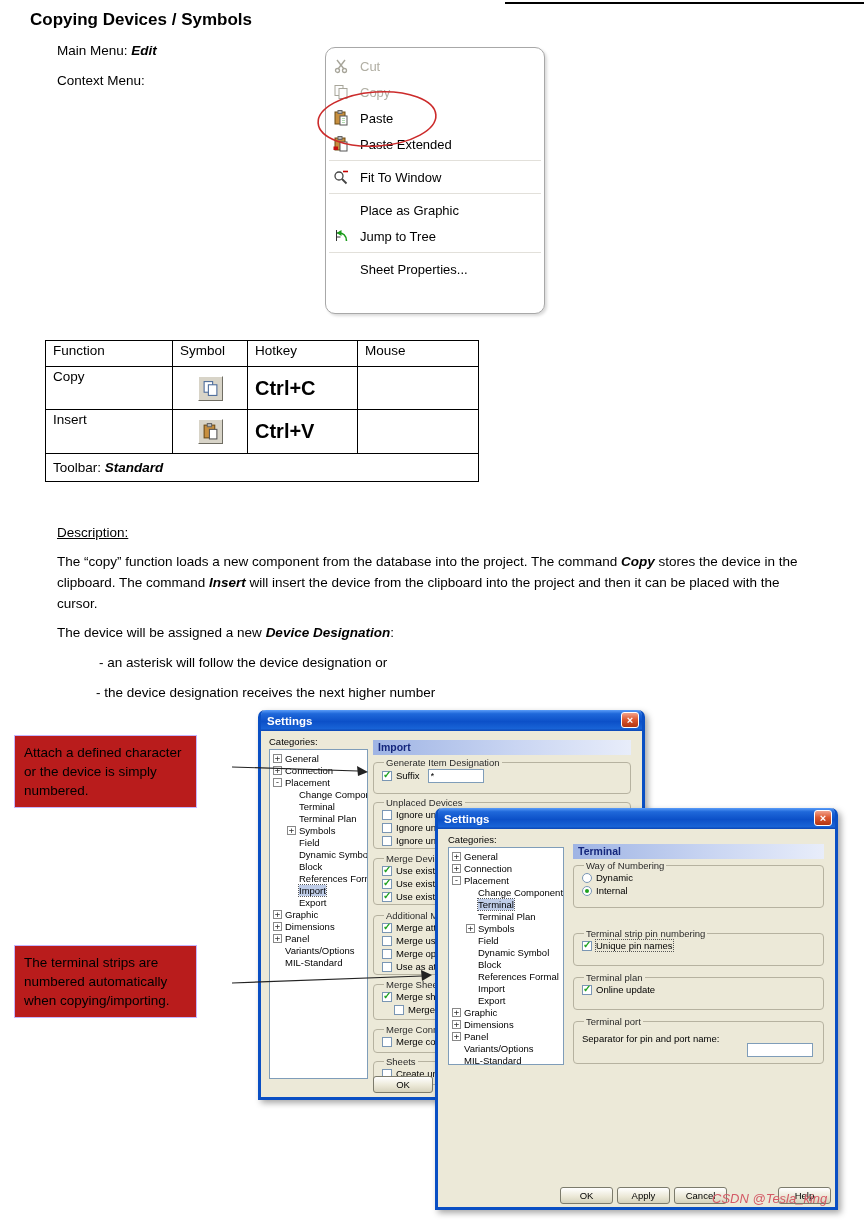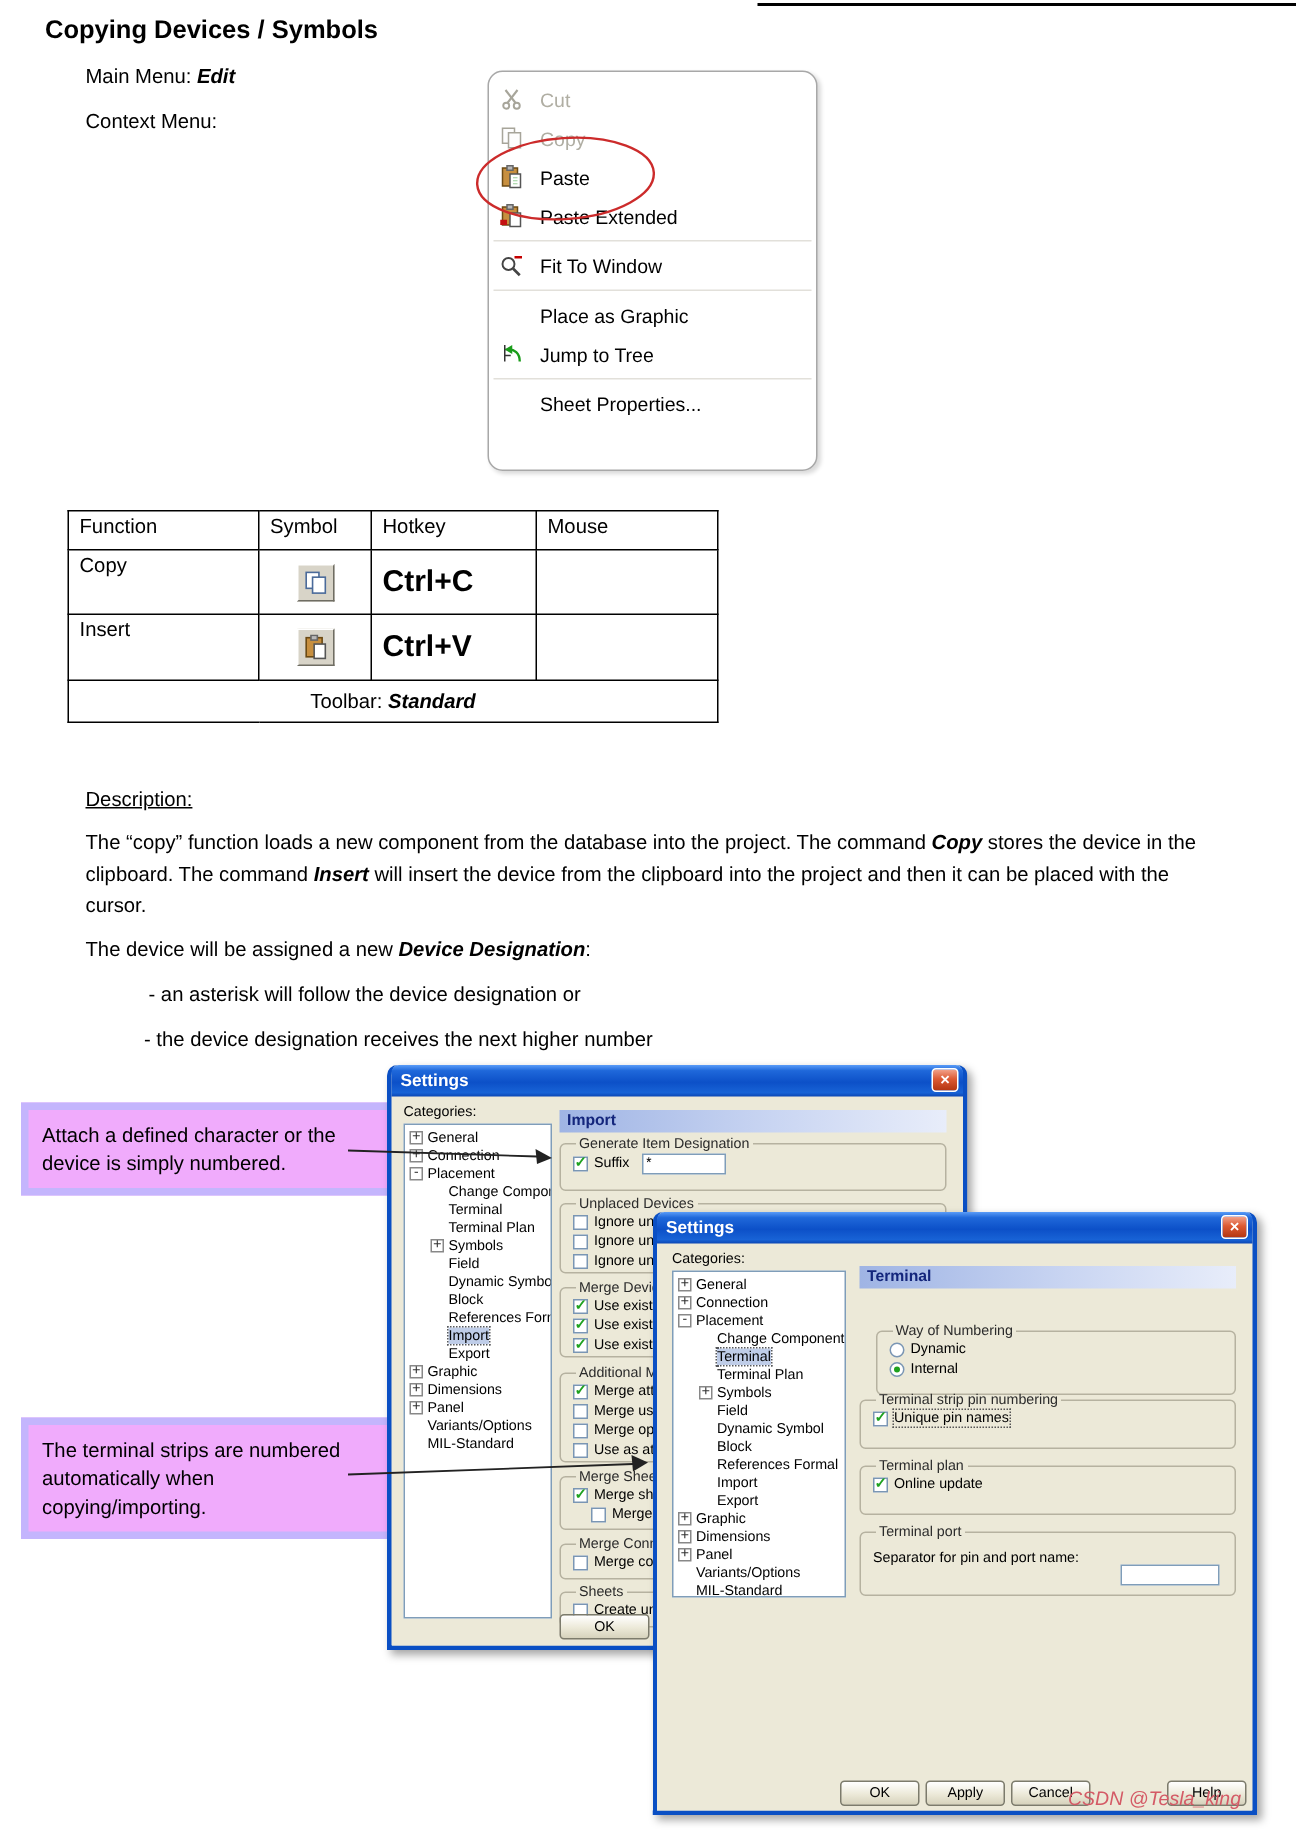--- a/index.html
+++ b/index.html
@@ -26,22 +26,22 @@
   
   .fn-table { border-collapse:collapse;border-radius:20px; }
   .fn-table th, .fn-table td { border:1px solid #000; font-size:13.5px; font-weight:normal;
       text-align:left; padding:2px 7px; vertical-align:top; }
   .fn-table .hotkey { font-size:20px; font-weight:bold; vertical-align:middle; }
   .fn-table .symcell { text-align:center; vertical-align:middle; }
   .tbtn { display:inline-block; width:25px; height:25px; background:#d8d4c8; padding:3px;
           border:1px solid; border-color:#fff #6f6d63 #6f6d63 #fff; }
 
   
-  .callout { border:5px solid #c4b5fd; background:#f0abfc; font-size:13.5px; line-height:19px;
-             padding:7px 9px; width:255px; z-index:5; }
+  .callout { border:1px solid #c4b5fd; background:#b91c1c; font-size:13.5px; line-height:19px;
+             padding:7px 9px; width:183px; z-index:5; }
 
   
   .dlg { background:#ece9d8; border:3px solid #0a4fc4; border-top:none; border-radius:7px 7px 0 0;
          box-shadow:3px 3px 6px rgba(0,0,0,.35); position:absolute; }
   .titlebar { height:21px; border-radius:5px 5px 0 0; position:relative; display:flex; align-items:center;
       padding-left:6px; color:#fff; font-weight:bold; font-size:11.5px;
       background:linear-gradient(180deg,#5a9cf8 0%,#1f68da 18%,#0c50c8 55%,#1863d6 88%,#0b46b4 100%); }
   .closebtn { position:absolute; right:3px; top:2px; width:18px; height:16px; border:1px solid #fff;
       border-radius:3px; background:linear-gradient(#f2a38c,#dd5a33 45%,#b33511);
       color:#fff; font-size:11px; line-height:14px; text-align:center; font-weight:bold; }
@@ -193,21 +193,21 @@
       <td style="height:44px;">Insert</td>
       <td class="symcell"><span class="tbtn"><svg width="17" height="17" viewBox="0 0 16 16">
                 <rect x="2" y="2" width="10" height="12" fill="#c78f3f" stroke="#6b4a14"></rect>
                 <rect x="5" y="0.5" width="4" height="3" fill="#b9b9b9" stroke="#666"></rect>
                 <rect x="7" y="6" width="7" height="9" fill="#fff" stroke="#555"></rect>
               </svg></span></td>
       <td class="hotkey">Ctrl+V</td>
       <td></td>
     </tr>
     <tr>
-      <td colspan="4" style="height:28px;vertical-align:middle;text-align:center;"><span>Toolbar:</span> <span class="bi">Standard</span></td>
+      <td colspan="4" style="height:28px;vertical-align:middle;"><span>Toolbar:</span> <span class="bi">Standard</span></td>
     </tr>
   </tbody>
     </table>
 
   <div class="abs body-text underline" style="left:57px;top:522px;">Description:</div>
   <div class="abs body-text" style="left:57px;top:551px;width:742px;"><span>The “copy” function loads a new component from the database into the project. The command </span><span class="bi">Copy</span><span> stores the device in the clipboard. The command </span><span class="bi">Insert</span><span> will insert the device from the clipboard into the project and then it can be placed with the cursor.</span></div>
   <div class="abs body-text" style="left:99px;top:652px;">- an asterisk will follow the device designation or</div>
   <div class="abs body-text" style="left:57px;top:622px;width:742px;"><span>The device will be assigned a new </span><span class="bi">Device Designation</span><span>:</span></div>
   <div class="abs body-text" style="left:96px;top:682px;">- the device designation receives the next higher number</div>
 
@@ -457,21 +457,21 @@
           <span class="exp"></span>
           <span class="tl">Variants/Options</span>
         </div>
       <div class="ti l0">
           <span class="exp"></span>
           <span class="tl">MIL-Standard</span>
         </div>
     </div>
     <div class="pane" style="left:135px;top:36px;width:255px;height:230px;">
       <div class="panehdr" style="top:0;">Terminal</div>
-      <fieldset class="grp" style="top:38px;height:48px;margin-left:11px;">
+      <fieldset class="grp" style="top:16px;height:48px;">
         <legend>Way of Numbering</legend>
         <div class="rdrow">
             <span class="rd"></span>
             <span class="cbl">Dynamic</span>
           </div>
         <div class="rdrow sel">
             <span class="rd"></span>
             <span class="cbl">Internal</span>
           </div>
       </fieldset>

